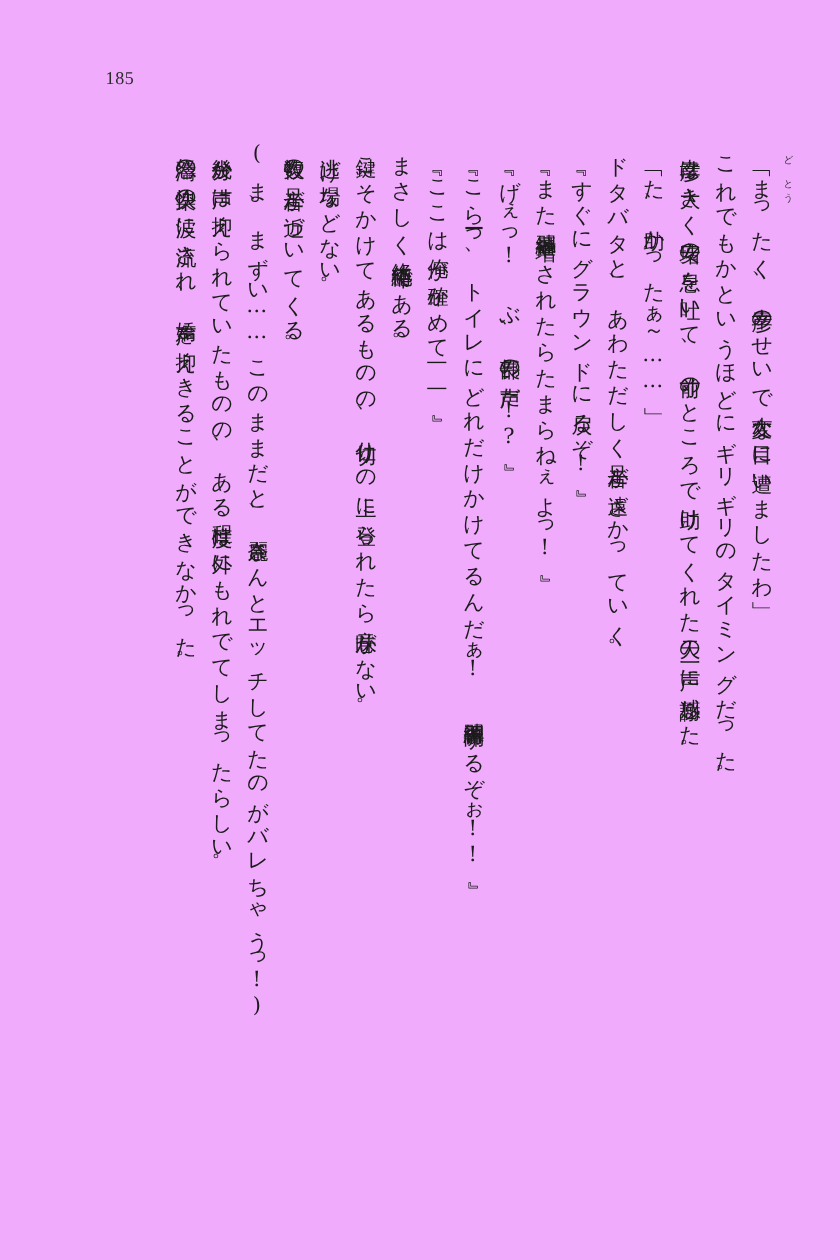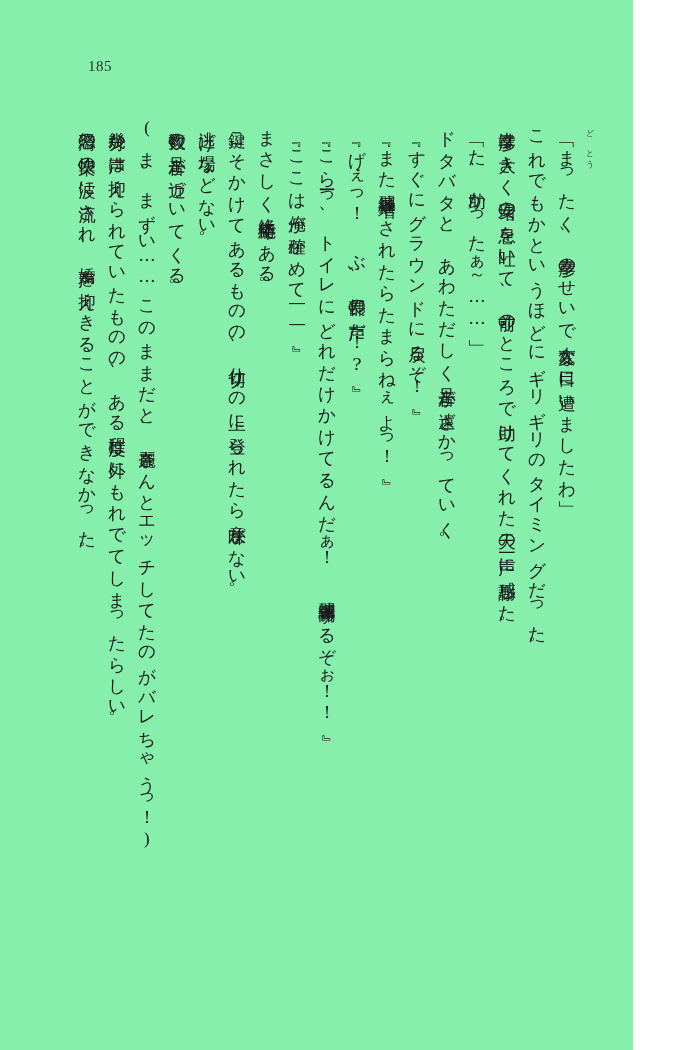--- a/index.html
+++ b/index.html
@@ -5,23 +5,23 @@
   html, body {
     margin: 0;
     padding: 0;
     background: #ffffff;
   }
   body {
     font-family: "Liberation Serif", "DejaVu Serif", serif;
   }
   .page {
     position: relative;
-    width: 633px;
+    width: 700px;
     height: 1050px;
-    background: #86efac;
+    background: #f0abfc;
     overflow: hidden;
     box-sizing: border-box;
   }
   .page-number {
     position: absolute;
     top: 58px;
     left: 88px;
     font-size: 15px;
     color: #2b2b2b;
     letter-spacing: 0.5px;

